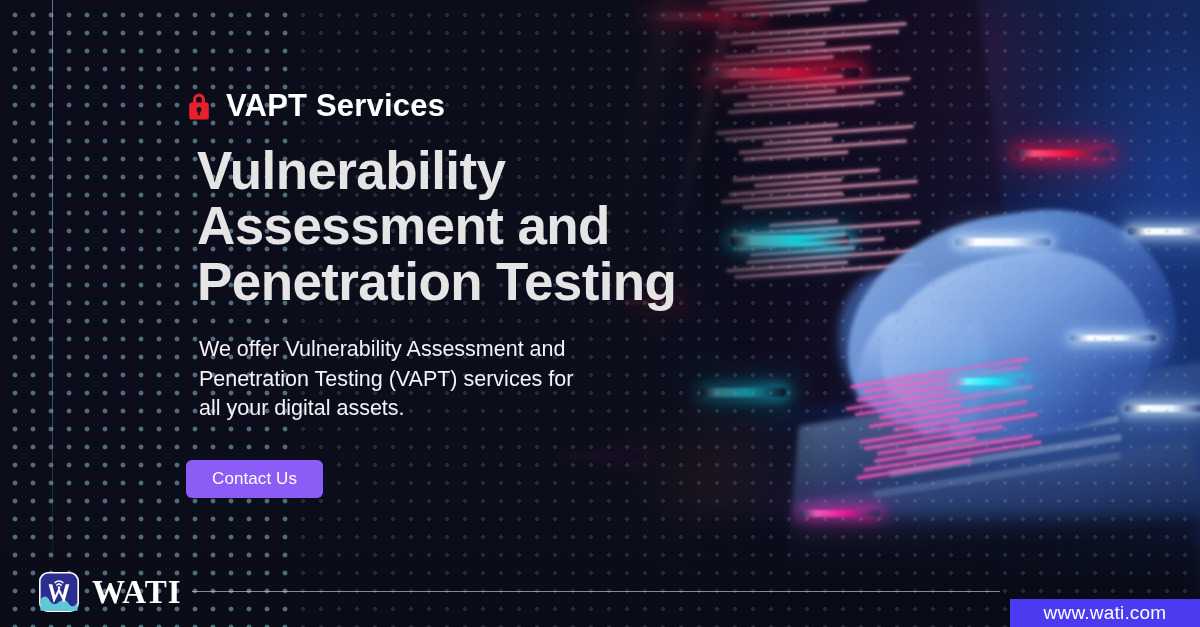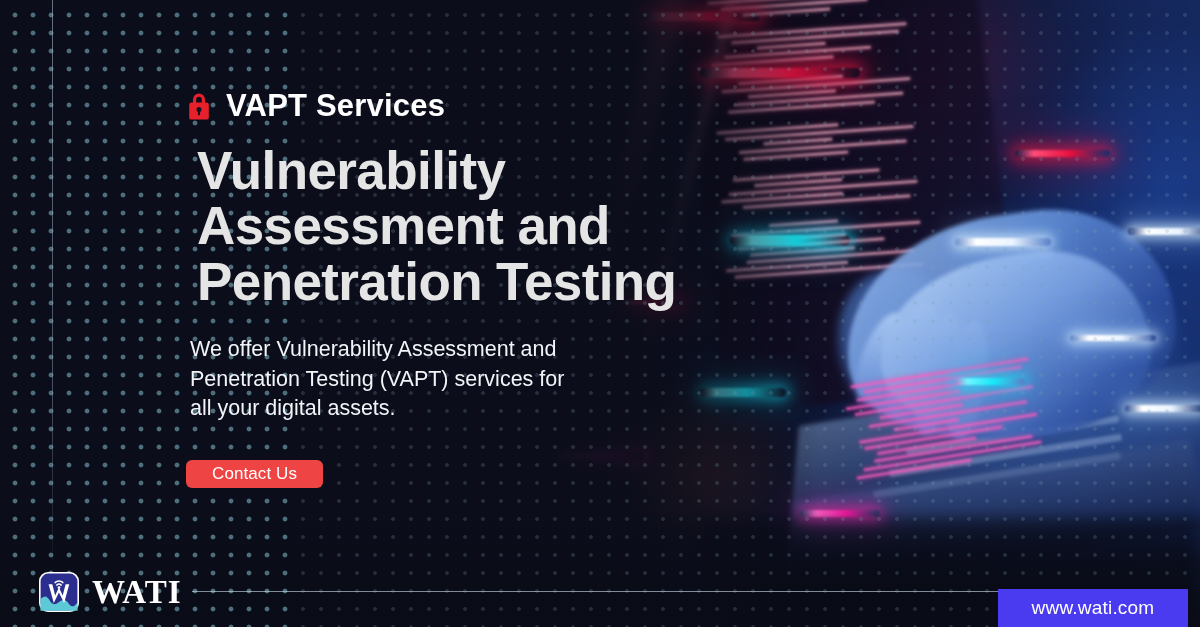--- a/index.html
+++ b/index.html
@@ -292,33 +292,33 @@
     line-height: 1.045;
     letter-spacing: -0.6px;
     margin: 0 0 26px 11px;
     white-space: pre-line;
   }
   .subtext {
     color: #f2f4f8;
     font-size: 21.5px;
     font-weight: 400;
     line-height: 1.38;
-    margin: 0 0 36px 4px;
+    margin: 0 0 36px 13px;
     white-space: pre-line;
     max-width: 440px;
   }
   .cta {
     display: inline-flex;
     align-items: center;
     justify-content: center;
     padding: 0 26px;
-    height: 28px;
+    height: 38px;
     border: none;
     border-radius: 6px;
-    background: #ef4444;
+    background: #8b5cf6;
     color: #ffffff;
     font-family: "Liberation Sans", sans-serif;
     font-size: 17px;
     font-weight: 400;
     cursor: pointer;
     letter-spacing: 0.1px;
   }
 
   
   .footer {
@@ -344,22 +344,22 @@
     line-height: 1;
   }
   .footer-rule {
     position: absolute;
     left: 192px; bottom: 35px;
     width: 808px; height: 1px;
     background: rgba(205,214,230,0.62);
   }
   .url-badge {
     position: absolute;
-    right: 12px; bottom: 0;
-    width: 190px; height: 38px;
+    right: 0; bottom: 0;
+    width: 190px; height: 28px;
     background: #4a3bf0;
     color: #ffffff;
     display: flex;
     align-items: center;
     justify-content: center;
     font-size: 19px;
     font-weight: 400;
     letter-spacing: 0.2px;
   }
 </style>

